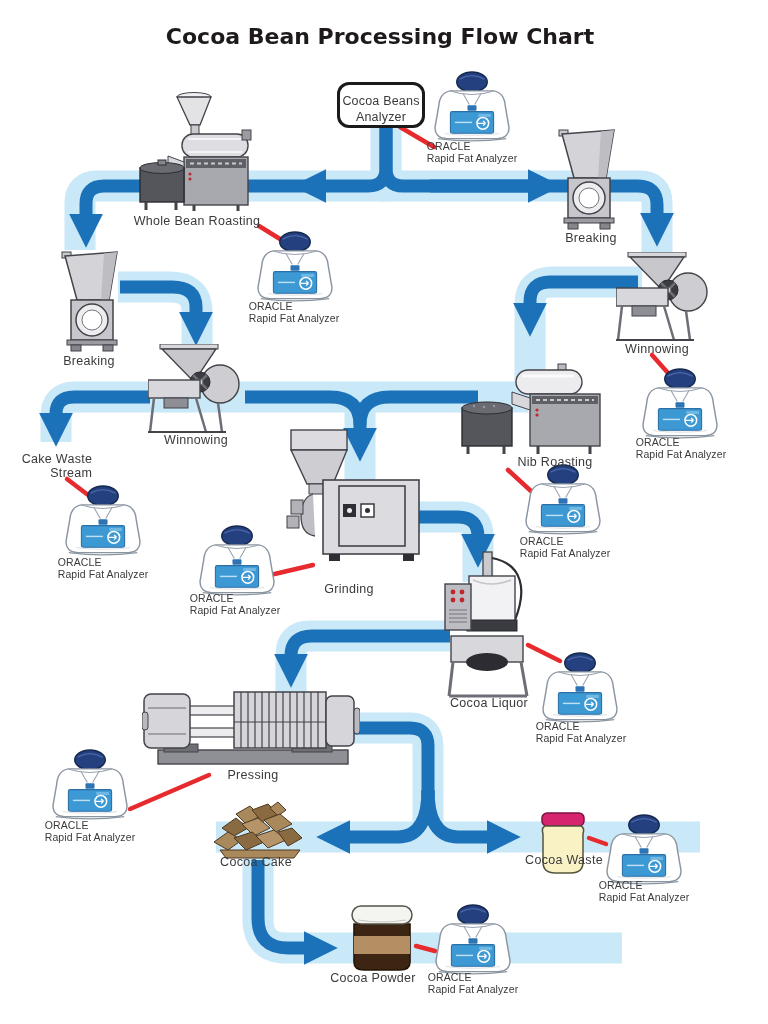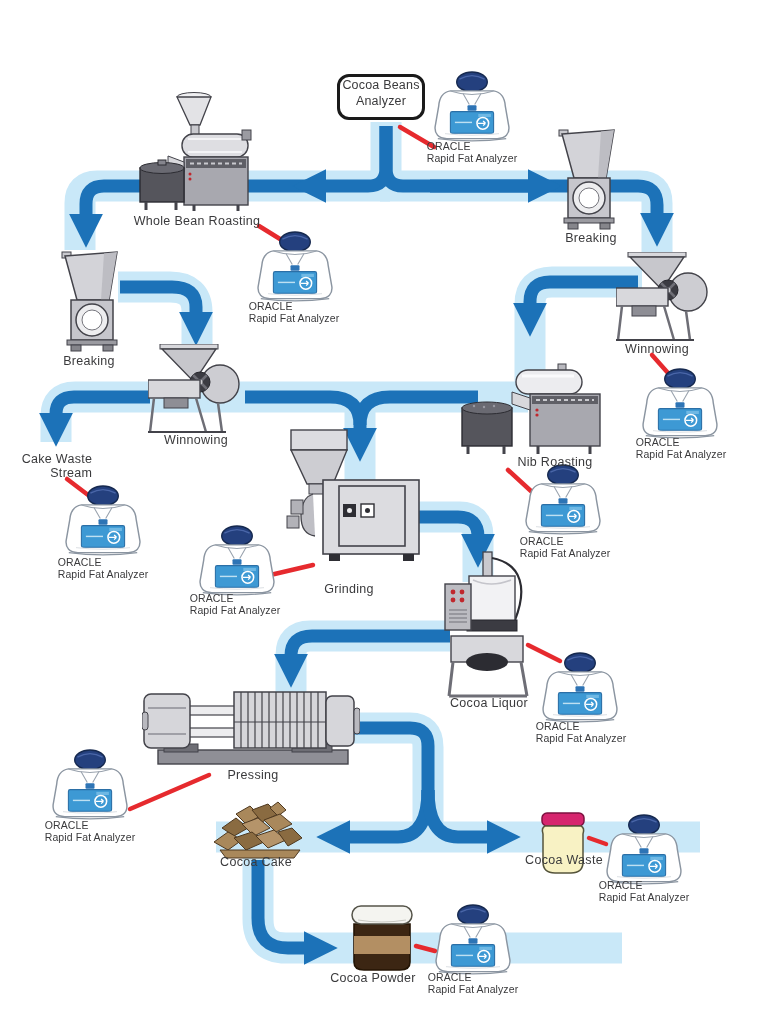--- a/index.html
+++ b/index.html
@@ -2,23 +2,23 @@
 <html><head>
 <meta charset="utf-8">
 <style>
   html,body{margin:0;padding:0;background:#ffffff;}
   #canvas{position:relative;width:768px;height:1024px;background:#ffffff;overflow:hidden;
           font-family:"Liberation Sans",sans-serif;}
   #flow-svg{position:absolute;left:0;top:0;}
   .title{position:absolute;left:380px;top:24px;transform:translateX(-50%);
          font-family:"DejaVu Sans",sans-serif;font-weight:bold;font-size:22px;
          color:#1E1A1B;white-space:nowrap;z-index:3;}
-  .start-box{position:absolute;left:337px;top:74px;width:88px;height:46px;box-sizing:border-box;
+  .start-box{position:absolute;left:337px;top:82px;width:88px;height:46px;box-sizing:border-box;
          background:#fff;border:3.5px solid #1A1A1A;border-radius:12px;z-index:3;
-         display:flex;flex-direction:column;align-items:center;justify-content:flex-start;
+         display:flex;flex-direction:column;align-items:center;justify-content:flex-end;
          font-size:12.5px;line-height:1.3;color:#3A3A3C;letter-spacing:0.2px;}
   .plabel{position:absolute;transform:translateX(-50%);text-align:right;z-index:3;
          font-size:12.5px;color:#3A3A3C;letter-spacing:0.3px;white-space:pre-line;line-height:1.15;}
   .alabel{position:absolute;transform:translateX(-50%);z-index:3;
          font-size:10.5px;color:#3A3A3C;line-height:1.12;white-space:nowrap;letter-spacing:0.1px;}
   .docnum{position:absolute;left:729px;top:999px;font-size:12px;color:#58585A;
          font-weight:normal;z-index:3;margin-top:24px;}
 </style>
 </head>
 <body>
@@ -285,20 +285,21 @@
     <use href="#sym-analyzer" x="45" y="748" width="90" height="76"></use>
       </g>
   <g>
     <use href="#sym-analyzer" x="599" y="813" width="90" height="76"></use>
       </g>
   <g>
     <use href="#sym-analyzer" x="428" y="903" width="90" height="76"></use>
       </g>
 </svg>
 
+<div class="title">Cocoa Bean Processing Flow Chart</div>
 
 <div class="start-box">
   <div>Cocoa Beans</div>
   <div>Analyzer</div>
 </div>
 
 <div class="plabel" style="left:197px;top:214px">Whole Bean Roasting</div>
 <div class="plabel" style="left:591px;top:231px">Breaking</div>
 <div class="plabel" style="left:89px;top:354px">Breaking</div>
 <div class="plabel" style="left:657px;top:342px">Winnowing</div>

